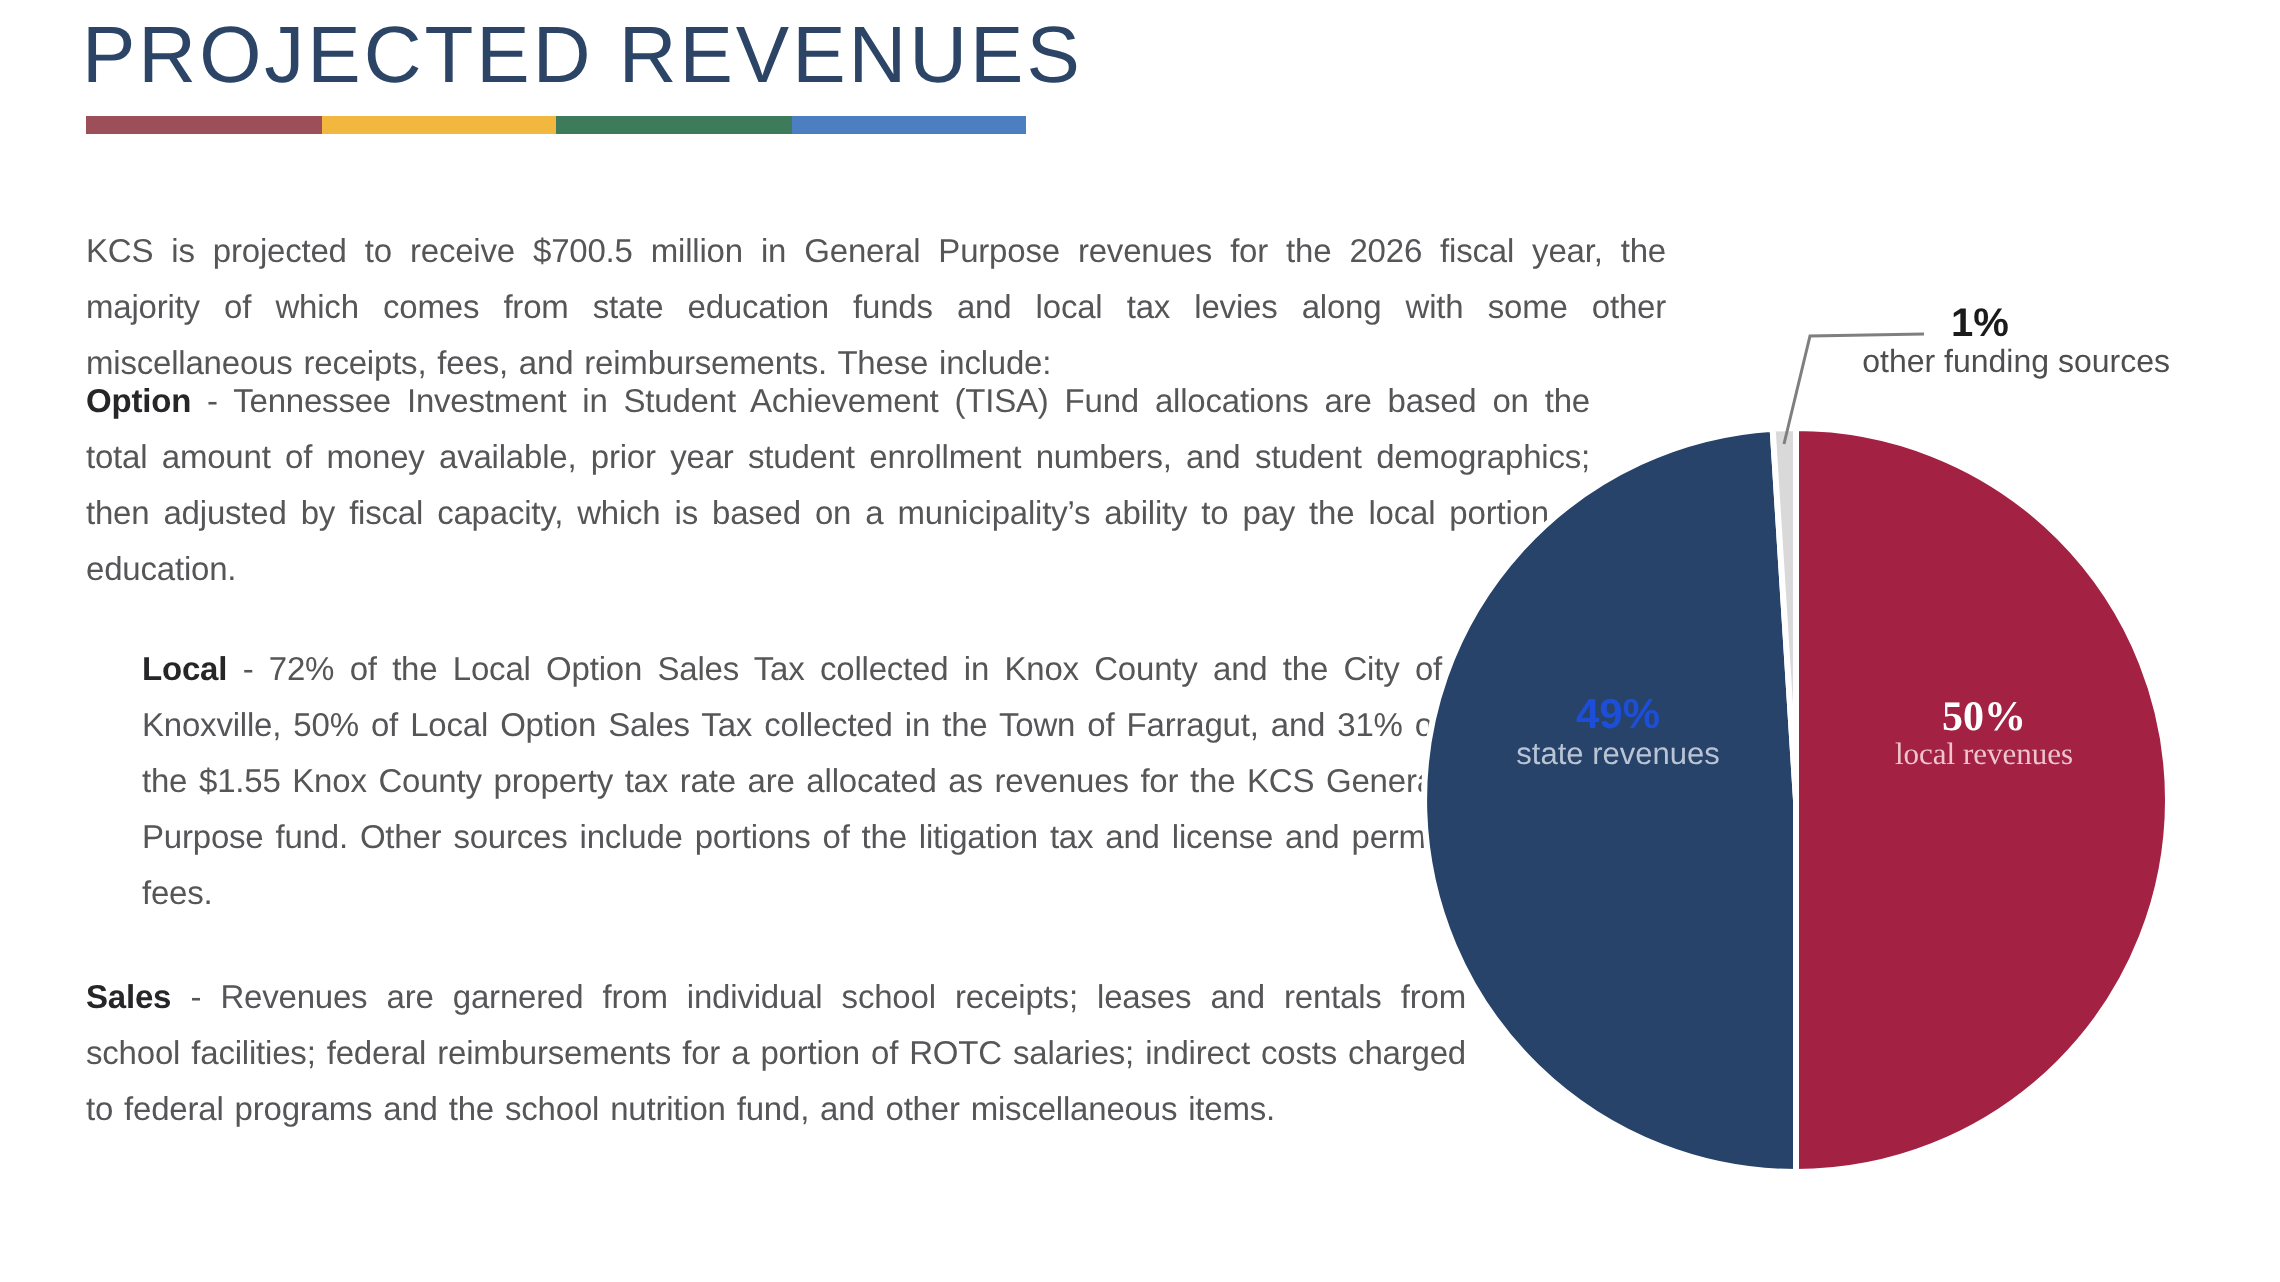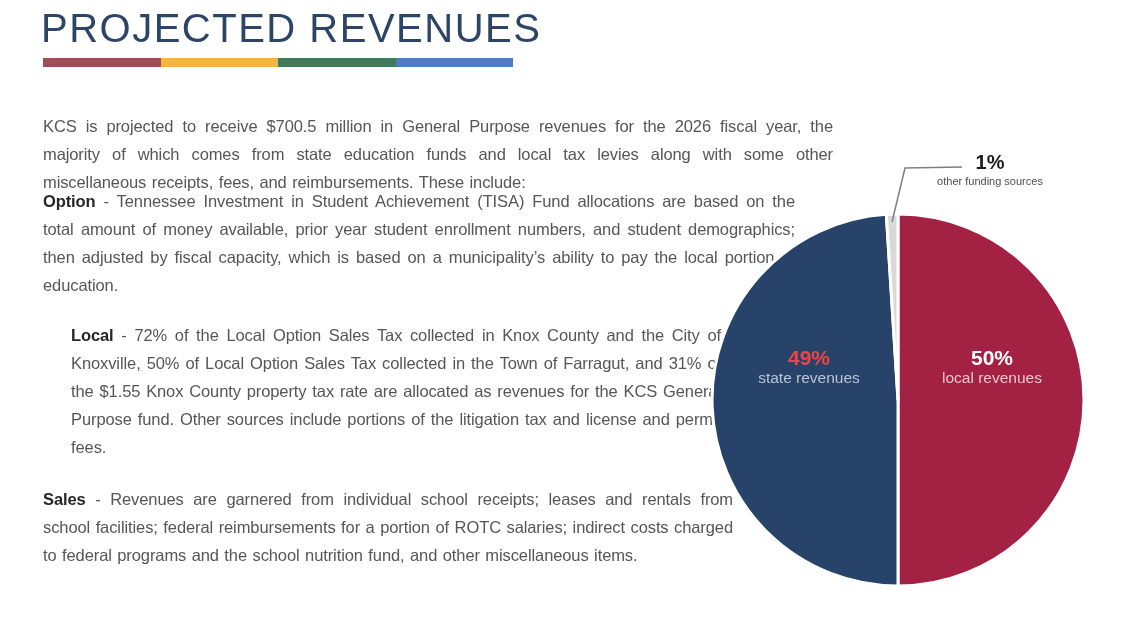--- a/index.html
+++ b/index.html
@@ -25,28 +25,28 @@
   .body-par .lead{font-weight:bold;color:#262628;}
   #intro-par{left:43px;top:80px;width:790px;margin-top:32px;}
   #state-par{left:43px;top:187px;width:752px;}
   #local-par{left:43px;top:321px;width:650px;margin-left:28px;}
   #other-par{left:43px;top:485px;width:690px;}
   #pie-svg{position:absolute;left:690px;top:140px;width:420px;height:470px;}
   .pie-label{position:absolute;text-align:center;pointer-events:none;}
   .pie-label .pct{font-size:21px;font-weight:bold;line-height:22px;}
   .pie-label .cat{font-size:15.5px;line-height:18px;}
   #state-label{left:719px;top:347px;width:180px;}
-  #state-label .pct{color:#ef4444;}
+  #state-label .pct{color:#1d4ed8;}
   #state-label .cat{color:#b9c4d4;}
-  #local-label{left:902px;top:347px;width:180px;}
+  #local-label{left:902px;top:347px;width:180px;font-family:Liberation Serif, serif;}
   #local-label .pct{color:#ffffff;}
   #local-label .cat{color:#eec5ce;}
   #callout-label{left:895px;top:152px;width:190px;}
   #callout-label .pct{color:#1b1b1b;font-size:20px;line-height:21px;}
-  #callout-label .cat{color:#4e4e50;font-size:11px;line-height:17px;}
+  #callout-label .cat{color:#4e4e50;font-size:16px;line-height:17px;text-align:right;}
 </style>
 </head>
 <body>
 
 <div id="canvas">
 
   <h1 class="page-title" style="color: rgb(44, 69, 102);">PROJECTED REVENUES</h1>
 
   <div class="accent-bar">
     <div class="seg" style="background: rgb(156, 79, 89);"></div>

